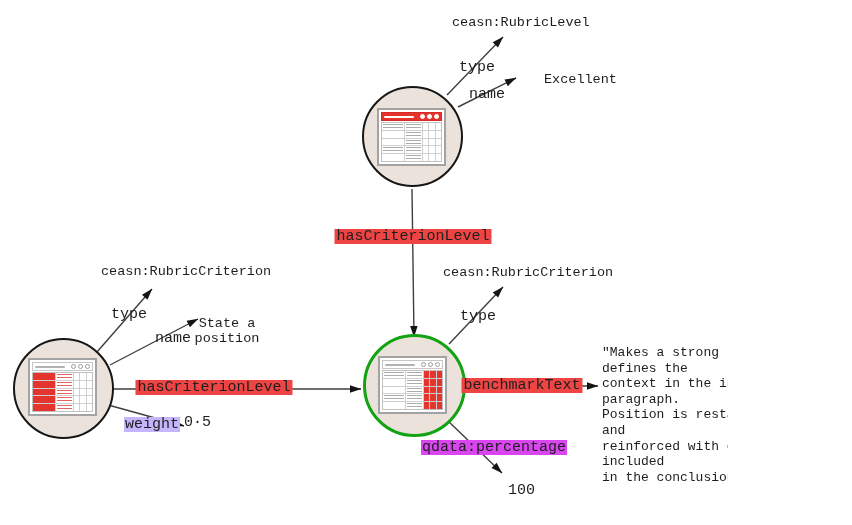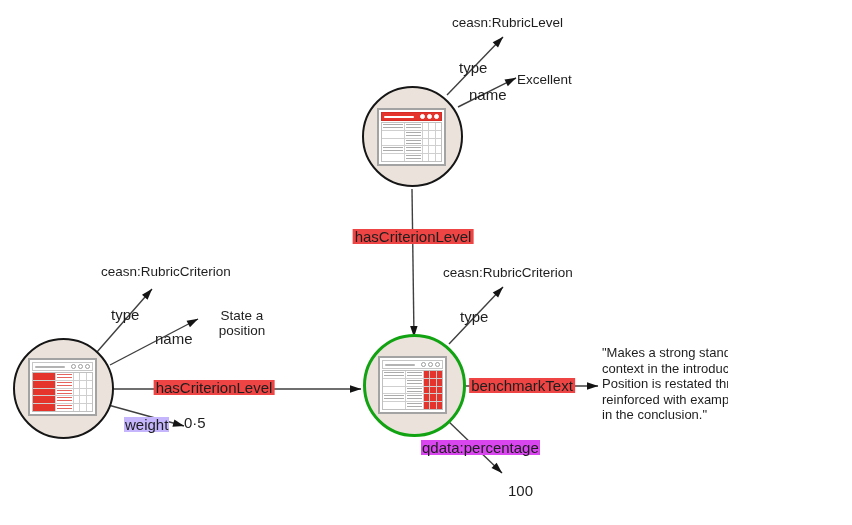--- a/index.html
+++ b/index.html
@@ -1,17 +1,17 @@
 <!DOCTYPE html>
 <html><head>
 <meta charset="utf-8">
 <style>
   html,body{margin:0;padding:0;background:#fff;}
   #canvas{position:relative;width:728px;height:525px;background:#fff;overflow:hidden;
-          font-family:Liberation Sans, sans-serif;border-radius:20px;}
+          font-family:Liberation Mono, monospace;border-radius:20px;}
   svg.edges{position:absolute;left:0;top:0;z-index:1;}
   svg.edges line{stroke:#3f3f3f;stroke-width:1.4;}
 
   
   .node{position:absolute;border-radius:50%;background:#ebe3db;border:2px solid #161616;
         box-sizing:border-box;z-index:2;}
   #node-top{left:362px;top:86px;width:101px;height:101px;}
   #node-left{left:13px;top:338px;width:101px;height:101px;}
   #node-center{left:363px;top:334px;width:103px;height:103px;border:3.5px solid #12a312;}
 
@@ -39,26 +39,26 @@
 
   
   .lbl{position:absolute;font-size:15px;color:#1e1e1e;white-space:nowrap;z-index:4;line-height:15px;}
   .lbl.onln{background:#ef4444;padding:0 2px;transform:translateX(-50%);}
   .lbl.clsname{font-size:13.5px;}
   .lbl.multi{white-space:pre-line;text-align:center;transform:translateX(-50%);}
   .lbl.para{white-space:pre-line;font-size:13px;line-height:15.6px;width:250px;text-align:left;}
   #lbl-rl-class{left:452px;top:15px;}
   #lbl-rl-type{left:459px;top:60px;}
   #lbl-rl-name{left:469px;top:87px;}
-  #lbl-excellent{left:517px;top:72px;}
+  #lbl-excellent{left:544px;top:72px;}
   #lbl-hcl-top{left:413px;top:229px;}
   #lbl-rc-class{left:101px;top:264px;}
   #lbl-rc-type{left:111px;top:307px;}
   #lbl-rc-name{left:155px;top:331px;}
-  #lbl-state{left:227px;top:308px;margin-left:15px;}
+  #lbl-state{left:227px;top:316px;}
   #lbl-hcl-left{left:214px;top:380px;}
   #lbl-weight{left:124px;top:417px;background:#c4b5fd;padding:0 1px;}
   #lbl-05{left:184px;top:415px;}
   #lbl-cl-class{left:443px;top:265px;}
   #lbl-cl-type{left:460px;top:309px;}
   #lbl-benchmark{left:522px;top:378px;}
   #lbl-benchtext{left:602px;top:345px;}
   #lbl-qdata{left:421px;top:440px;background:#d946ef;padding:0 1px;}
   #lbl-100{left:508px;top:483px;}
 </style>

